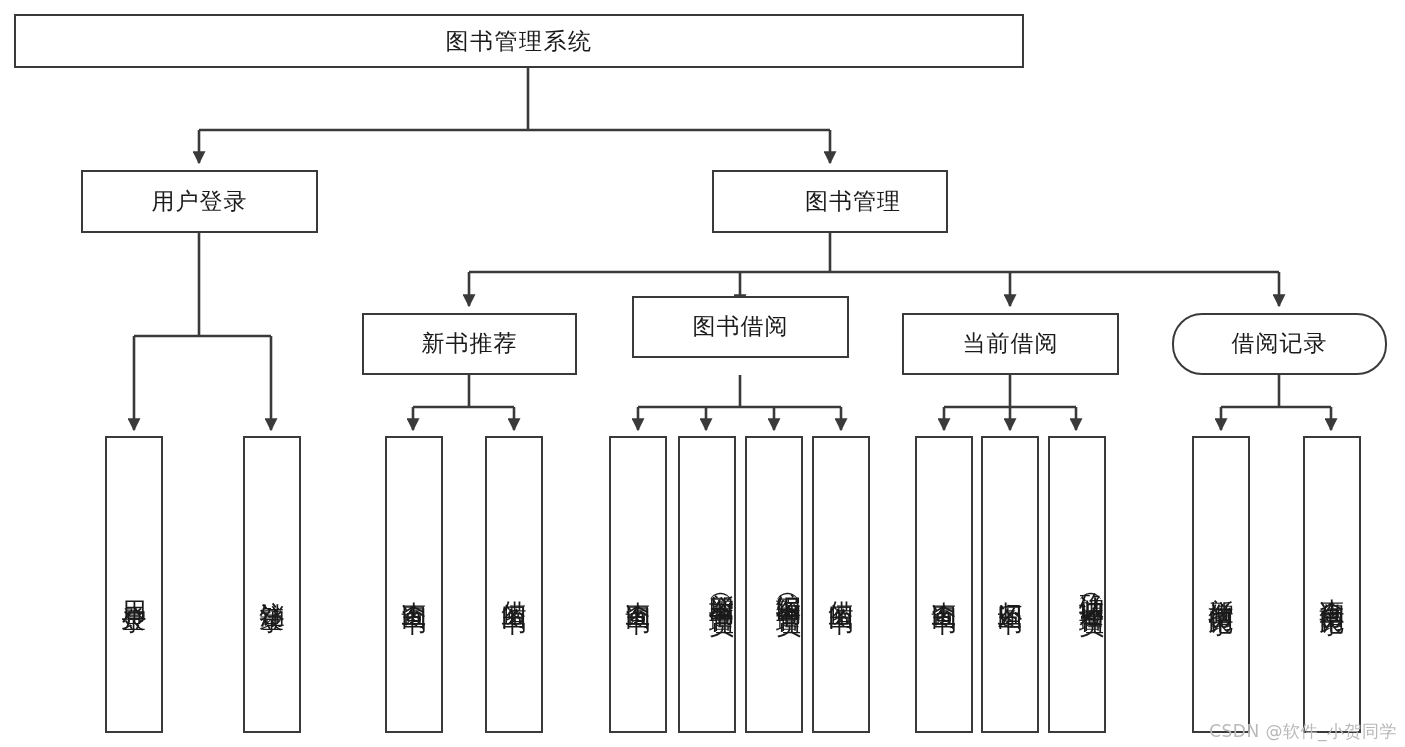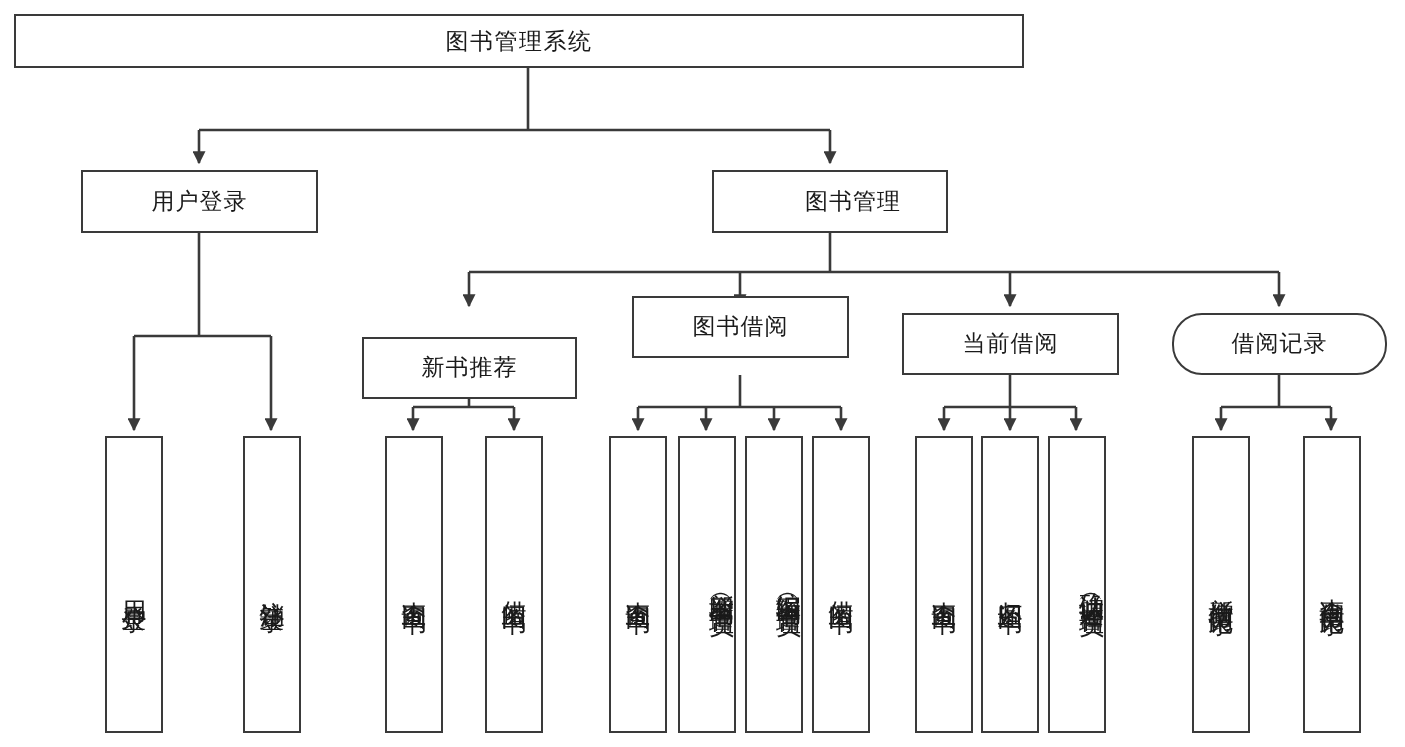--- a/index.html
+++ b/index.html
@@ -121,21 +121,21 @@
       <path d="M 1221 407 L 1221 430" marker-end="url(#arrow)"></path>
       <path d="M 1331 407 L 1331 430" marker-end="url(#arrow)"></path>
     </g>
   </svg>
 
   <div class="node node-root" style="left:14px; top:14px; width:1010px; height:54px;">图书管理系统</div>
 
   <div class="node node-h" style="left:81px; top:170px; width:237px; height:63px;">用户登录</div>
   <div class="node node-h" style="left:712px; top:170px; width:236px; height:63px;padding-left:46px;">图书管理</div>
 
-  <div class="node node-h" style="left:362px; top:313px; width:215px; height:62px;margin-top:24px;">新书推荐</div>
+  <div class="node node-h" style="left:362px; top:313px; width:215px; height:62px;">新书推荐</div>
   <div class="node node-h" style="left:632px; top:296px; width:217px; height:62px;">图书借阅</div>
   <div class="node node-h" style="left:902px; top:313px; width:217px; height:62px;">当前借阅</div>
   <div class="node node-h" style="left:1172px; top:313px; width:215px; height:62px;border-radius:30px;">借阅记录</div>
 
   <div class="node node-v centerv" style="left:105px; top:436px; width:58px; height:297px;">用户登录</div>
   <div class="node node-v centerv" style="left:243px; top:436px; width:58px; height:297px;">注销登录</div>
 
   <div class="node node-v centerv" style="left:385px; top:436px; width:58px; height:297px;">查询图书</div>
   <div class="node node-v centerv" style="left:485px; top:436px; width:58px; height:297px;">借阅图书</div>
 
@@ -144,14 +144,15 @@
   <div class="node node-v" style="left:745px; top:436px; width:58px; height:297px;">编辑图书（管理员）</div>
   <div class="node node-v centerv" style="left:812px; top:436px; width:58px; height:297px;">借阅图书</div>
 
   <div class="node node-v centerv" style="left:915px; top:436px; width:58px; height:297px;">查询图书</div>
   <div class="node node-v centerv" style="left:981px; top:436px; width:58px; height:297px;">归还图书</div>
   <div class="node node-v" style="left:1048px; top:436px; width:58px; height:297px;">确认归还（管理员）</div>
 
   <div class="node node-v centerv" style="left:1192px; top:436px; width:58px; height:297px;">新增借阅记录</div>
   <div class="node node-v centerv" style="left:1303px; top:436px; width:58px; height:297px;">查询借阅记录</div>
 
+  <div class="watermark">CSDN @软件_小贺同学</div>
 
 </div>
 
 </body></html>

